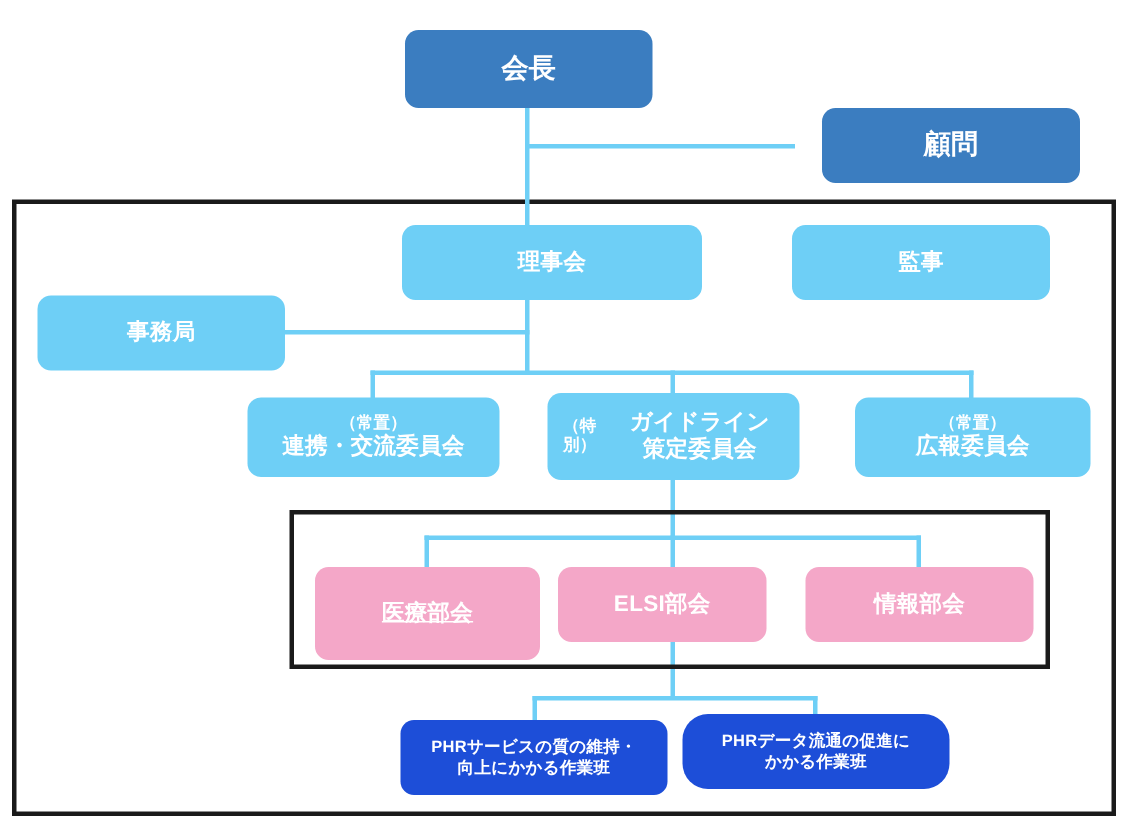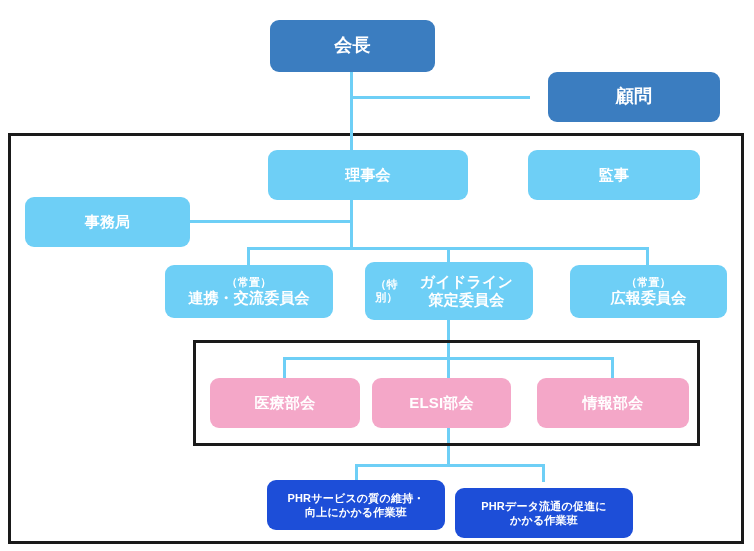--- a/index.html
+++ b/index.html
@@ -146,35 +146,35 @@
     <span class="sub-label">（特別）</span>
     <span class="main-label node-text">ガイドライン
 策定委員会</span>
   </div>
 
   <div class="node node-blue-light" style="left:570px; top:265px; width:157px; height:53px; flex-direction:column;">
     <span class="sub-label">（常置）</span>
     <span class="main-label">広報委員会</span>
   </div>
 
-  <div class="node node-pink" style="left:210px; top:378px; width:150px; height:50px;">
+  <div class="node node-pink" style="left:210px; top:378px; width:150px; height:62px;text-decoration:underline;">
     <span class="node-text fs-15">医療部会</span>
   </div>
 
   <div class="node node-pink" style="left:372px; top:378px; width:139px; height:50px;">
     <span class="node-text fs-15">ELSI部会</span>
   </div>
 
   <div class="node node-pink" style="left:537px; top:378px; width:152px; height:50px;">
     <span class="node-text fs-15">情報部会</span>
   </div>
 
   <div class="node node-green" style="left:267px; top:480px; width:178px; height:50px;">
     <span class="node-text fs-11">PHRサービスの質の維持・
 向上にかかる作業班</span>
   </div>
 
-  <div class="node node-green" style="left:455px; top:488px; width:178px; height:50px;">
+  <div class="node node-green" style="left:455px; top:476px; width:178px; height:50px;border-radius:17px;">
     <span class="node-text fs-11">PHRデータ流通の促進に
 かかる作業班</span>
   </div>
 
 </div>
 
 </body></html>

